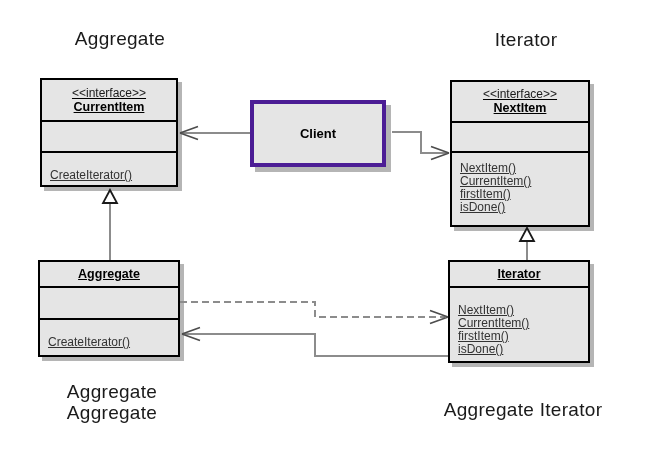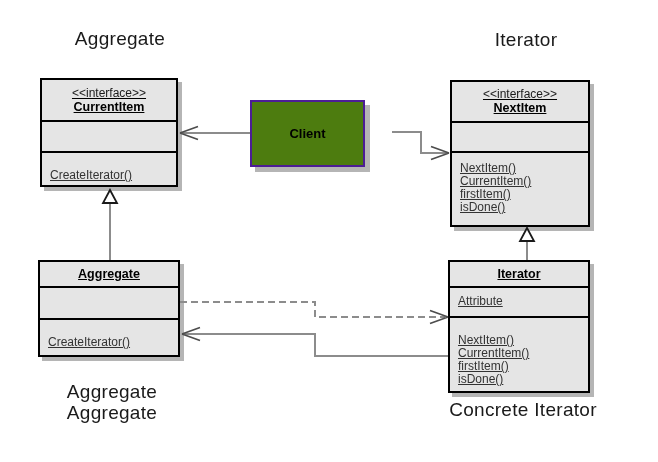--- a/index.html
+++ b/index.html
@@ -34,22 +34,22 @@
   #box-iaggregate .comp-header{height:44px;}
   #box-iaggregate .comp-attrs{height:33px;}
   #box-iaggregate .comp-methods{height:36px;}
 
   #box-iiterator{left:450px;top:80px;width:140px;}
   #box-iiterator .comp-header{height:43px;}
   #box-iiterator .comp-attrs{height:32px;}
   #box-iiterator .comp-methods{height:76px;padding-top:9px;}
 
   #box-client{
-    left:250px;top:100px;width:115px;height:67px;box-sizing:border-box;
-    background:#4d7c0f;border:2px solid #4c1d95;box-shadow:5px 5px 0 #b5b5b5;
+    left:250px;top:100px;width:136px;height:67px;box-sizing:border-box;
+    background:#e5e5e5;border:4px solid #4c1d95;box-shadow:5px 5px 0 #b5b5b5;
     display:flex;align-items:center;justify-content:center;z-index:2;position:absolute;
   }
   #box-client .class-name{font-size:13px;}
 
   #box-aggregate{left:38px;top:260px;width:142px;}
   #box-aggregate .comp-header{height:28px;}
   #box-aggregate .comp-attrs{height:34px;}
   #box-aggregate .comp-methods{height:39px;}
 
   #box-iterator{left:448px;top:260px;width:142px;}
@@ -87,21 +87,21 @@
     <path d="M448,356 H315 V334 H184" fill="none" stroke-width="2" stroke="#8c8c8c"></path>
     <path d="M182,334 L200,327.5 M182,334 L200,340.5" fill="none" stroke-width="1.7" stroke="#4d4d4d"></path>
   </svg>
 
   <div class="role-label" id="label-aggregate-role">Aggregate</div>
   <div class="role-label" id="label-iterator-role">Iterator</div>
   <div class="role-label" id="label-concrete-aggregate">
     <div>Aggregate</div>
     <div>Aggregate</div>
   </div>
-  <div class="role-label" id="label-concrete-iterator">Concrete Iterator</div>
+  <div class="role-label" id="label-concrete-iterator">Aggregate Iterator</div>
 
   <div class="uml-class" id="box-iaggregate">
     <div class="comp comp-header">
       <div class="stereotype">&lt;&lt;interface&gt;&gt;</div>
       <div class="class-name">CurrentItem</div>
     </div>
     <div class="comp comp-attrs"></div>
     <div class="comp comp-methods">
       <div>CreateIterator()</div>
     </div>
@@ -132,23 +132,20 @@
     <div class="comp comp-attrs"></div>
     <div class="comp comp-methods">
       <div>CreateIterator()</div>
     </div>
   </div>
 
   <div class="uml-class" id="box-iterator">
     <div class="comp comp-header">
       <div class="class-name">Iterator</div>
     </div>
-    <div class="comp comp-attrs">
-      <div>Attribute</div>
-    </div>
     <div class="comp comp-methods">
       <div>NextItem()</div>
       <div>CurrentItem()</div>
       <div>firstItem()</div>
       <div>isDone()</div>
     </div>
   </div>
 
 </div>
 

